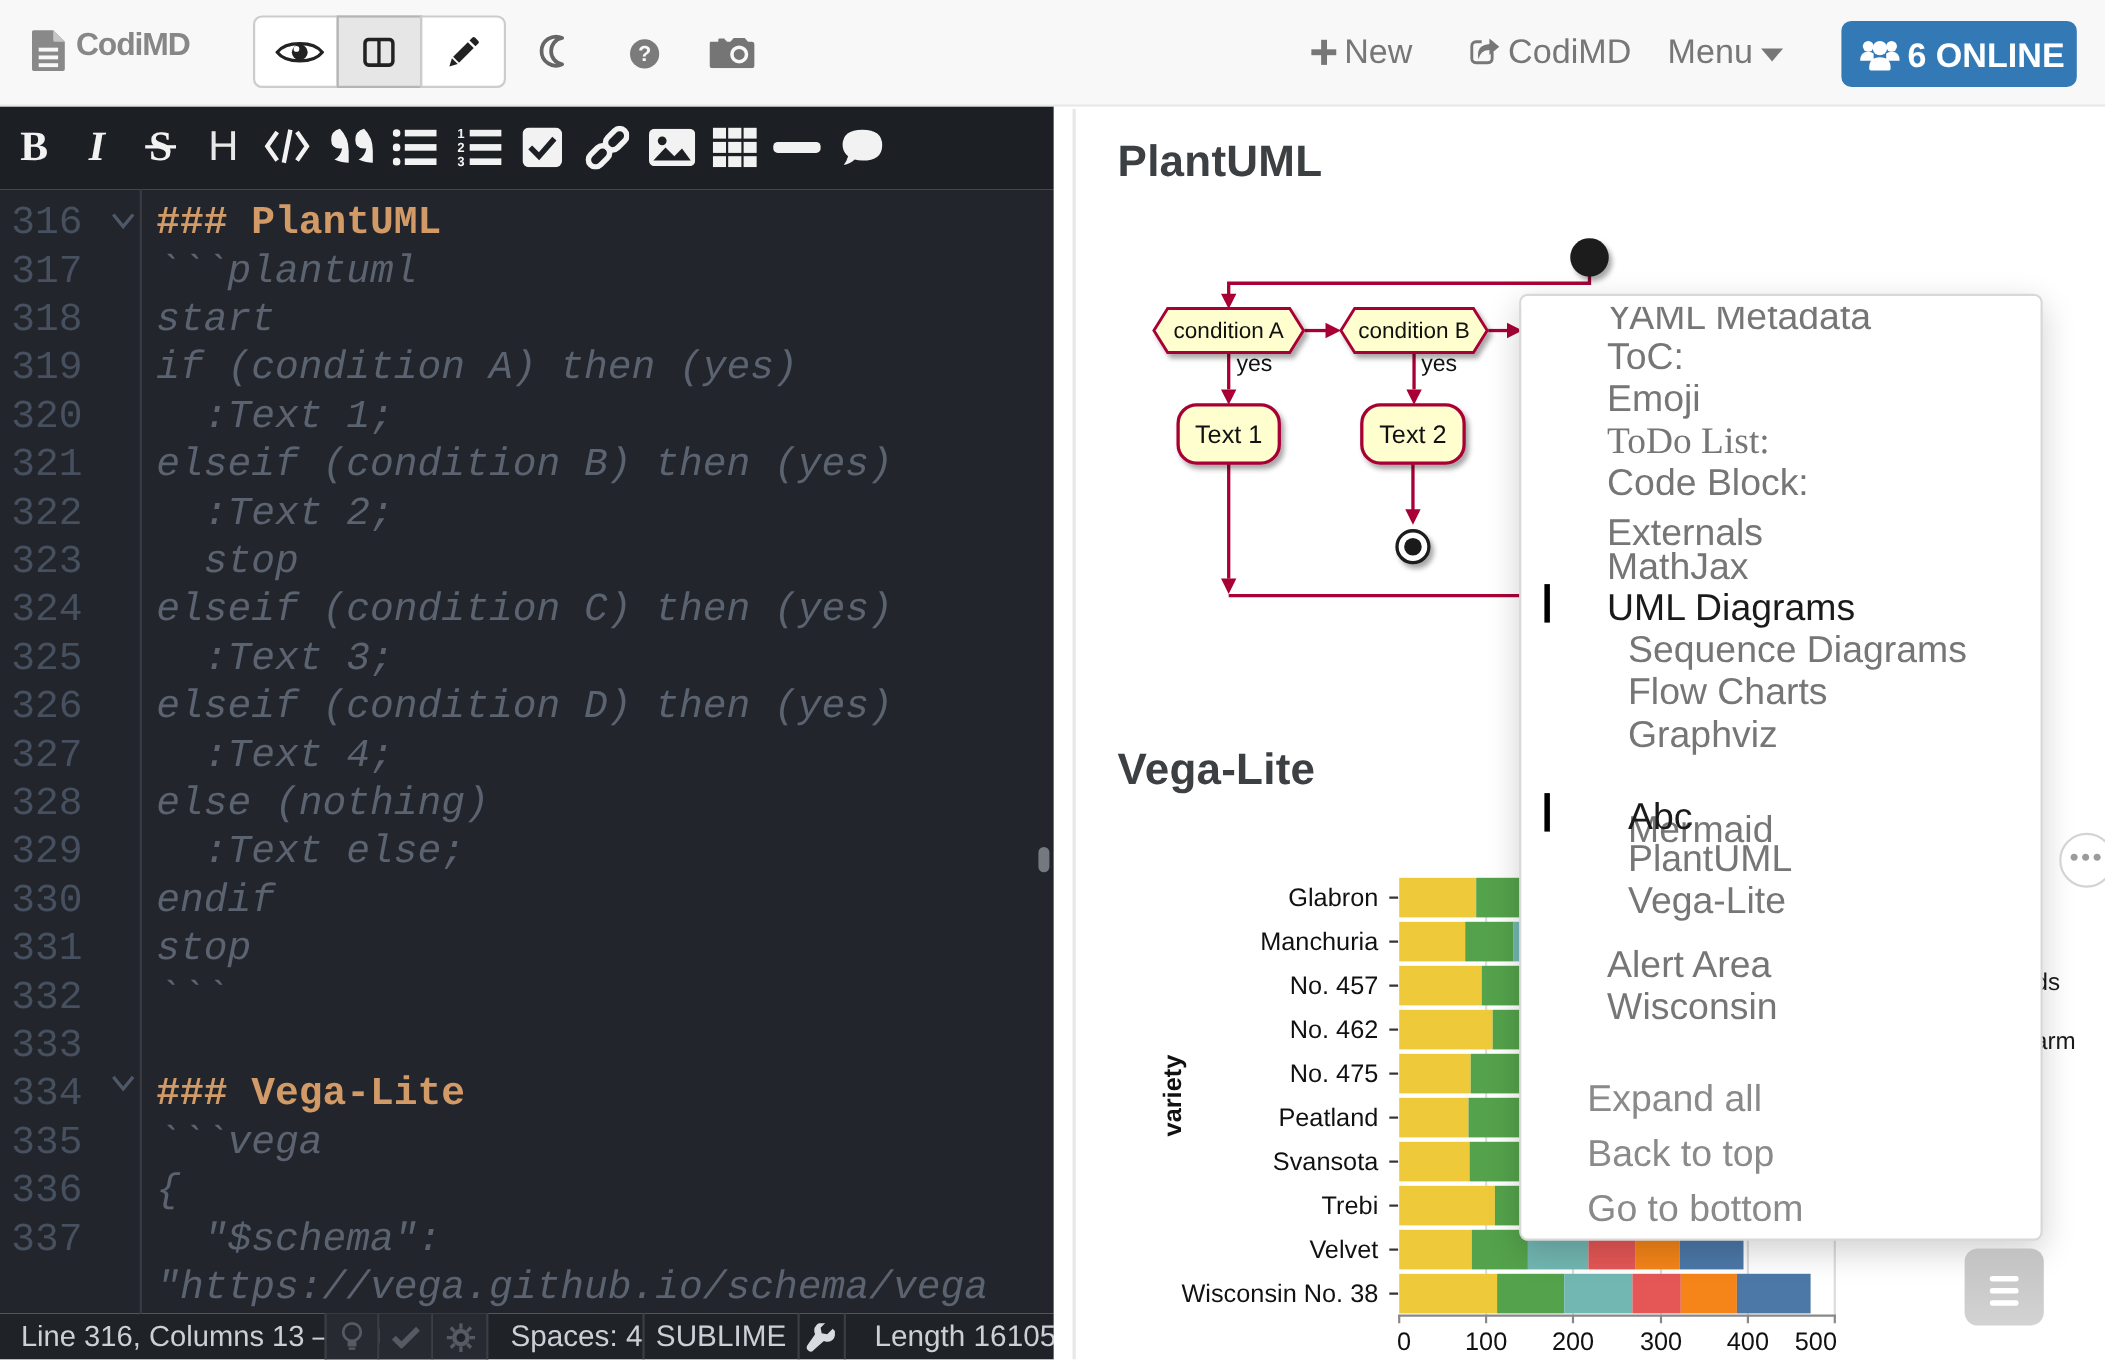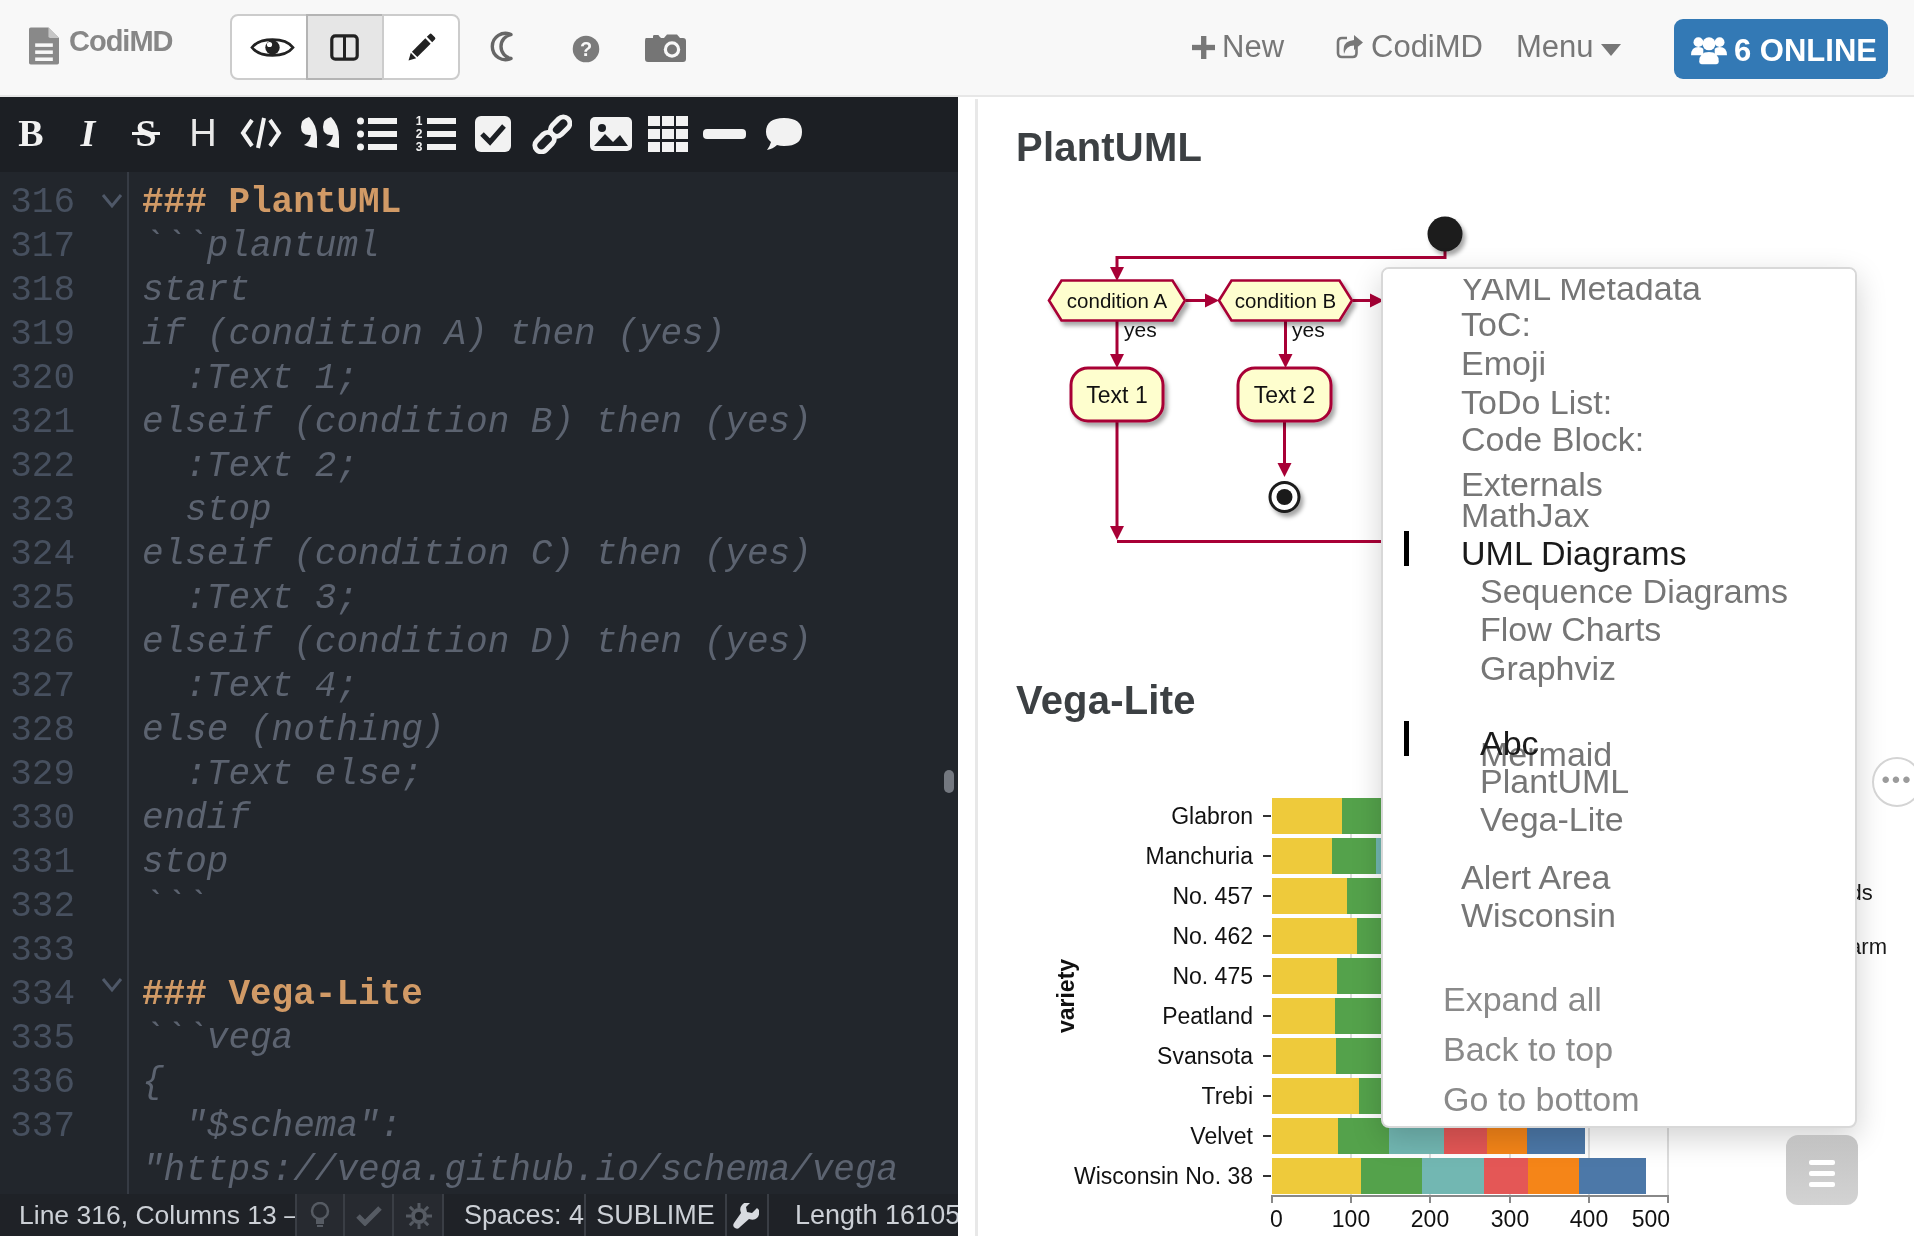--- a/index.html
+++ b/index.html
@@ -489,21 +489,21 @@
   </svg>
 
   <div class="legend-frag" style="left:1737px; top:880px;">Grand Rapids</div>
   <div class="legend-frag" style="left:1733px; top:934px;">University Farm</div>
 
   <div id="menu-panel">
     <div style="position:absolute; left:0; top:0; width:100%; height:10px; background:#fff; z-index:5;"></div>
     <div class="mi" style="top:0px;">YAML Metadata</div>
     <div class="mi" style="top:36px;">ToC:</div>
     <div class="mi" style="top:75px;">Emoji</div>
-    <div class="mi" style="top:114px;">ToDo List:</div>
+    <div class="mi" style="top:114px;font-family:Liberation Serif, serif;">ToDo List:</div>
     <div class="mi" style="top:151px;">Code Block:</div>
     <div class="mi" style="top:196px;">Externals</div>
     <div class="mi" style="top:227px;">MathJax</div>
     <div class="mi dark" style="top:265px;">UML Diagrams</div>
     <div class="mi ind" style="top:303px;">Sequence Diagrams</div>
     <div class="mi ind" style="top:341px;">Flow Charts</div>
     <div class="mi ind" style="top:380px;">Graphviz</div>
     <div class="mi ind" style="top:418px;margin-top:48px;">Mermaid</div>
     <div class="mi ind dark" style="top:455px;">Abc</div>
     <div class="mi ind" style="top:493px;">PlantUML</div>

